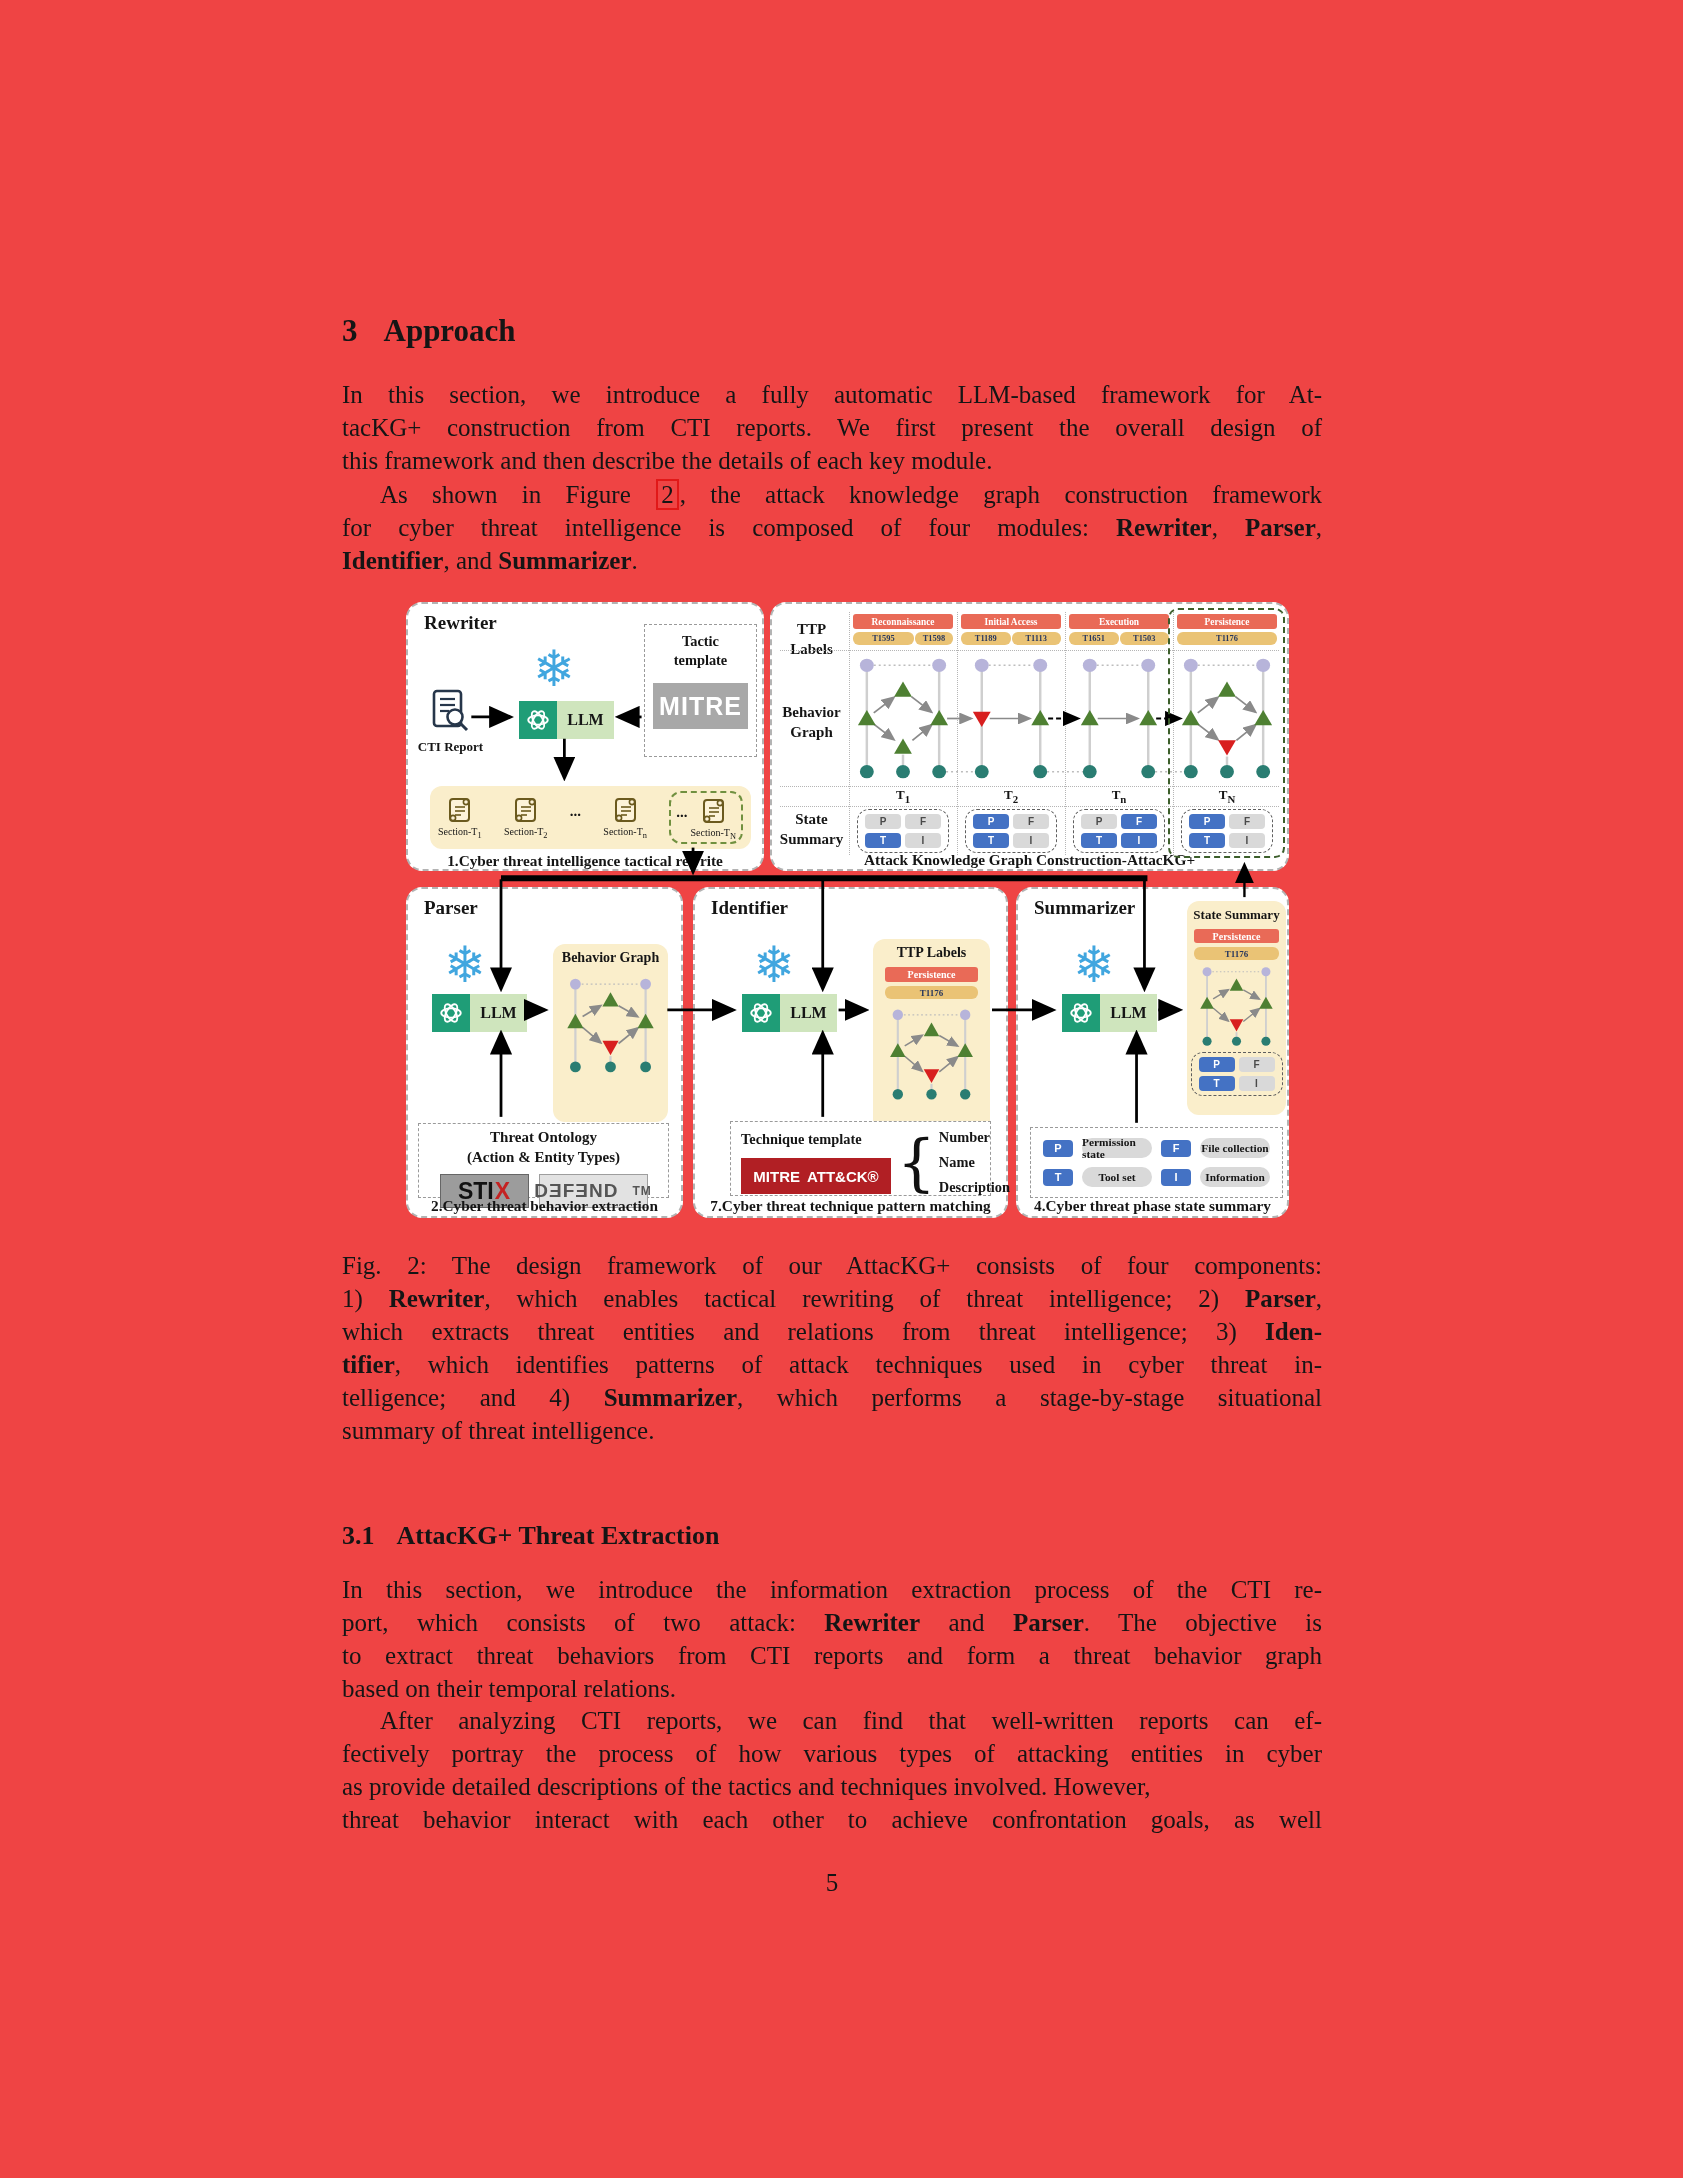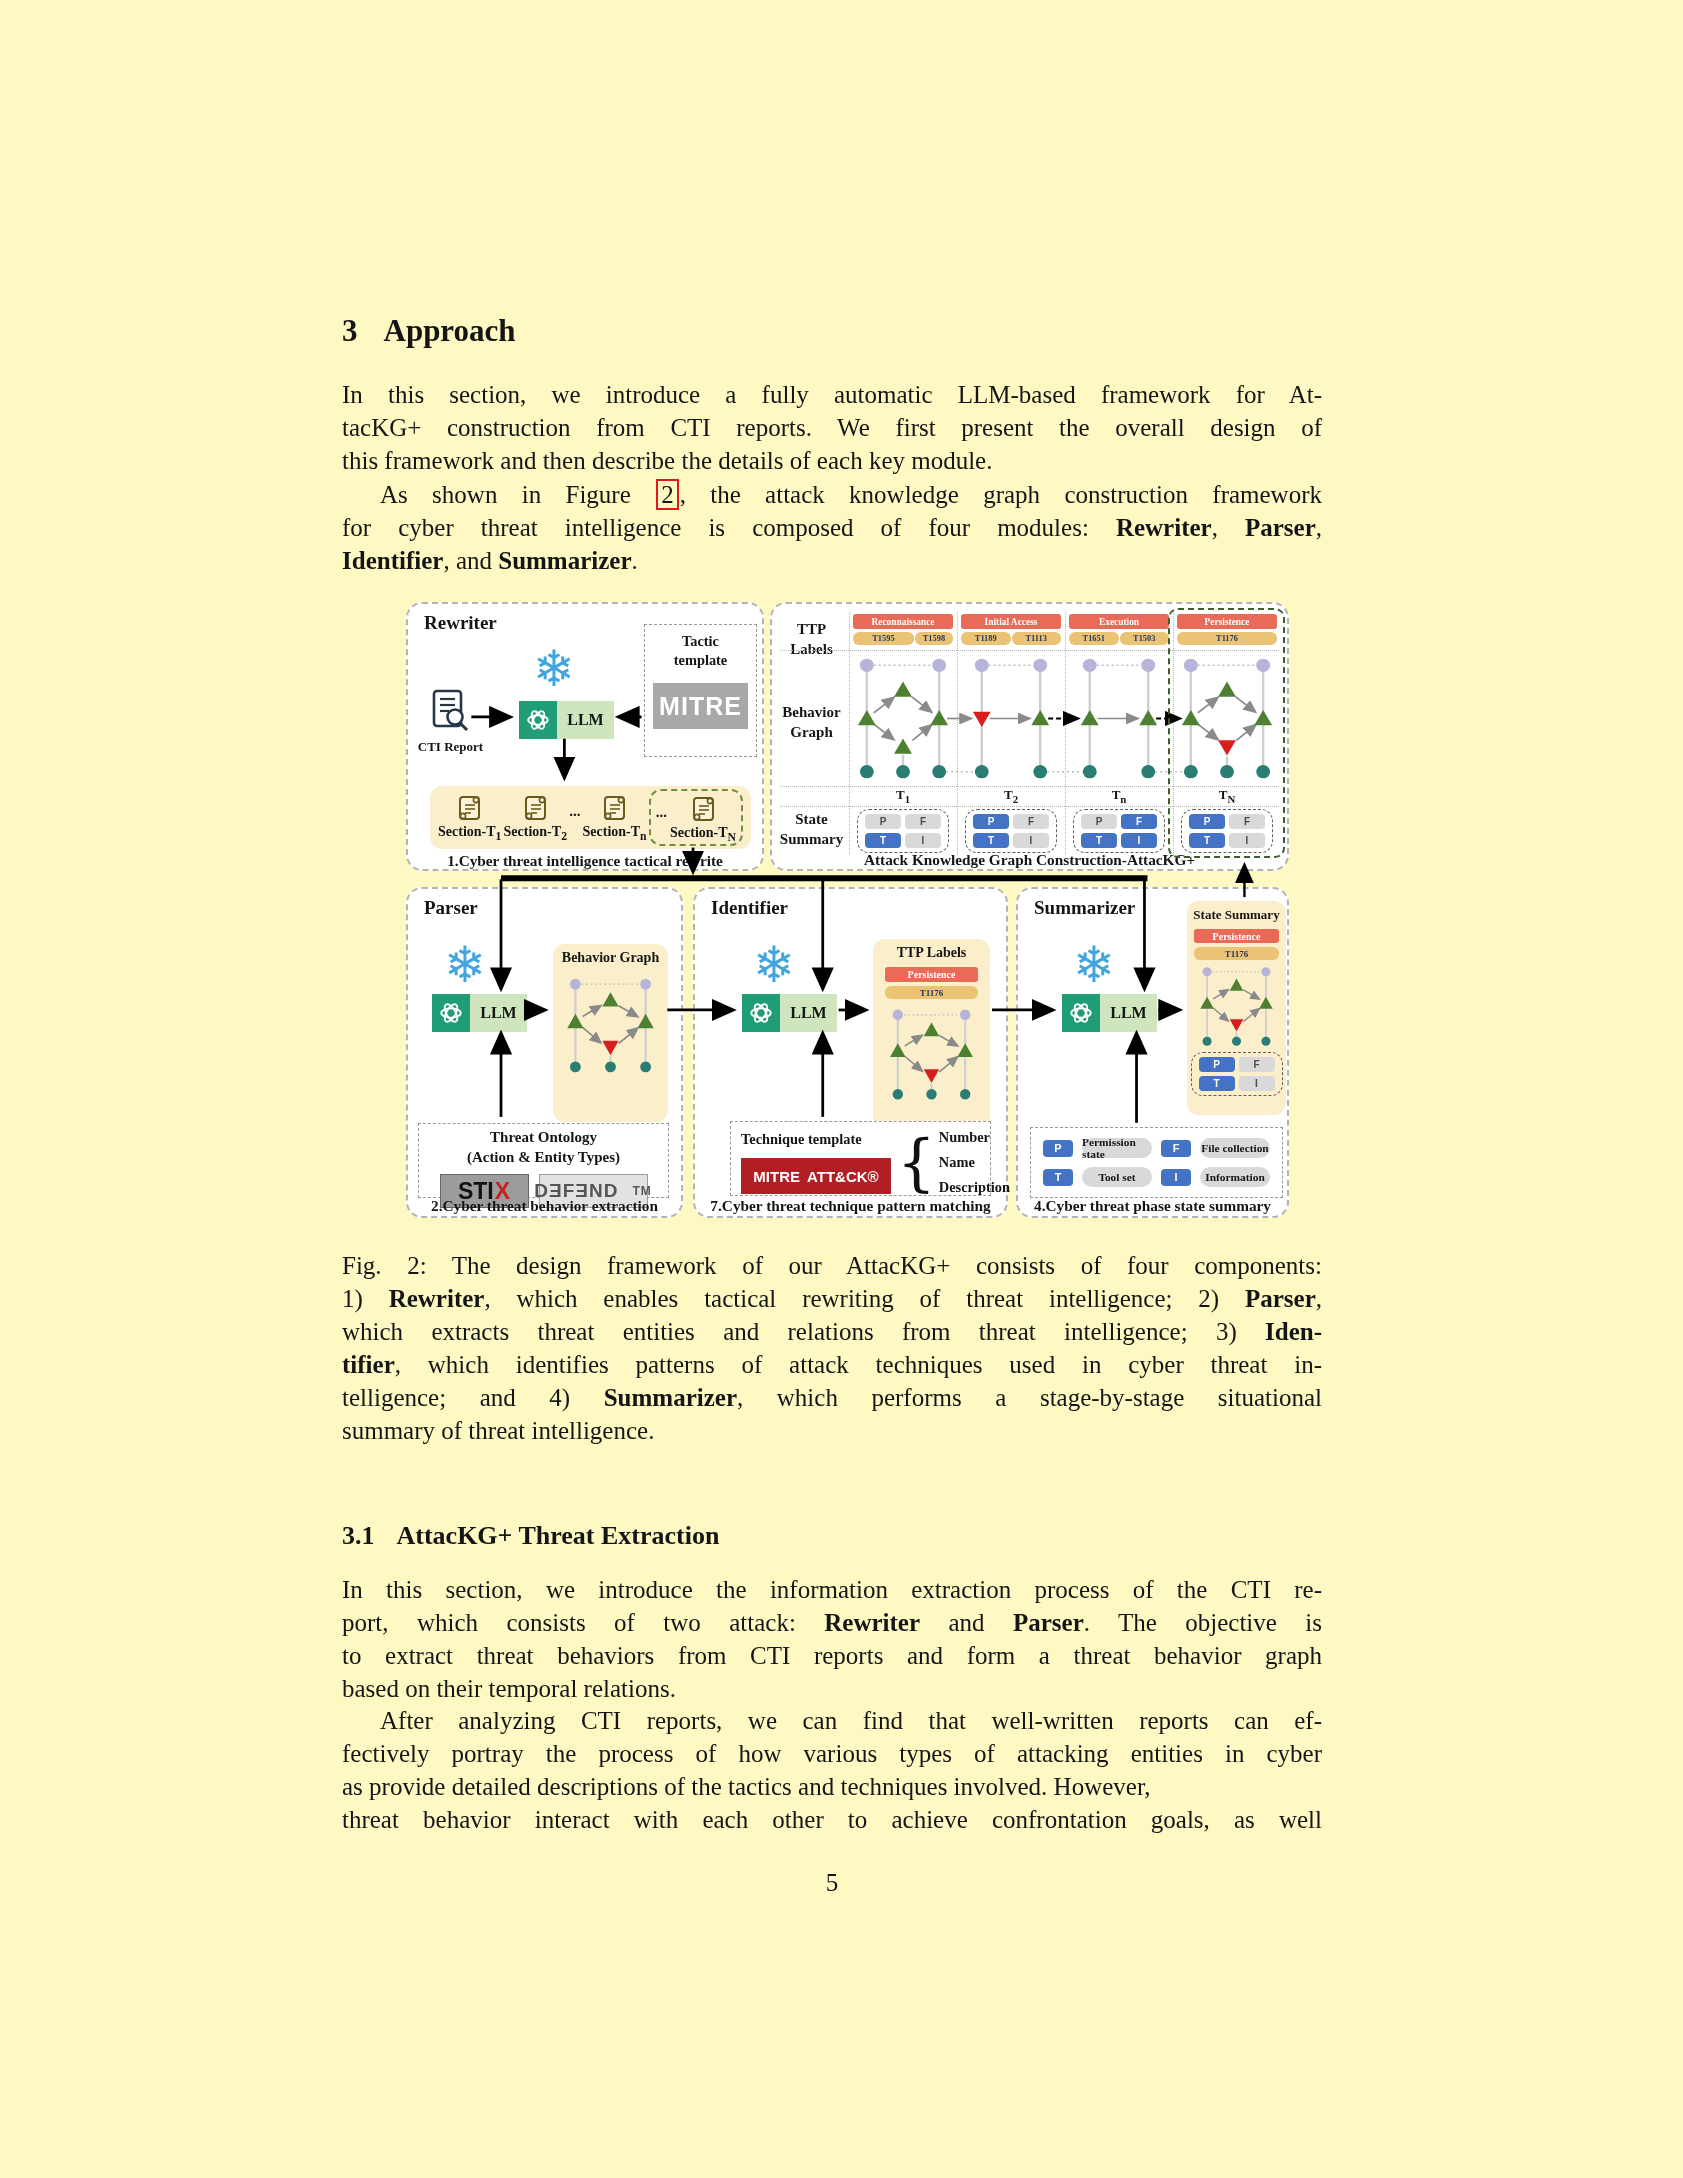--- a/index.html
+++ b/index.html
@@ -1,16 +1,16 @@
 <!DOCTYPE html>
 <html><head>
 <meta charset="utf-8">
 <style>
   html,body{margin:0;padding:0;background:#ffffff;}
-  #page{position:relative;width:1683px;height:2178px;background:#fef9c3;overflow:hidden;
+  #page{position:relative;width:1683px;height:2178px;background:#ef4444;overflow:hidden;
         font-family:"Liberation Serif",serif;color:#151515;}
   .textblock{position:absolute;left:342px;width:980px;font-size:25px;line-height:33px;}
   .line{text-align:justify;text-align-last:justify;}
   .line.last{text-align-last:left;}
   .line.indent{padding-left:38px;}
   .b{font-weight:bold;}
   .figref{border:2px solid #e11818;padding:0 3px;margin:0 1px;}
   .h1{position:absolute;left:342px;font-size:31px;font-weight:bold;}
   .h1 .num,.h2 .num{margin-right:26px;}
   .h2{position:absolute;left:342px;font-size:26px;font-weight:bold;}
@@ -31,21 +31,21 @@
             font-weight:bold;font-size:16px;}
   .snow{position:absolute;color:#41a6df;font-size:50px;line-height:1;z-index:3;pointer-events:none;}
   .logo{display:flex;align-items:center;justify-content:center;font-family:"Liberation Sans",sans-serif;font-weight:bold;}
   .mitre{width:95px;height:46px;background:#a8a8a8;color:#fff;font-size:25px;letter-spacing:1px;}
   .stix{width:87px;height:32px;background:#9c9c9c;border:1px solid #666;font-size:23px;color:#111;}
   .stix .x{color:#c42222;margin-left:1px;}
   .defend{width:107px;height:32px;background:#e2e2e2;border:1px solid #9e9e9e;color:#555;font-size:19px;letter-spacing:1px;}
   .defend sup{font-size:12px;margin-left:14px;}
   .attck{width:150px;height:36px;background:#b11f24;color:#fff;font-size:15px;gap:7px;margin-top:10px;}
   .sec{display:flex;flex-direction:column;align-items:center;gap:1px;}
-  .sec .slab{font-size:14px;font-weight:bold;white-space:nowrap;}
+  .sec .slab{font-size:10px;font-weight:normal;white-space:nowrap;}
   .dots{font-size:15px;font-weight:bold;margin-top:-12px;}
   .hl{border:2px dashed #70903f;border-radius:12px;padding:3px 5px 1px 5px;display:flex;align-items:center;gap:3px;}
   
   .rowlab{position:absolute;left:4px;width:71px;text-align:center;font-weight:bold;font-size:15px;line-height:1.3;}
   .colsep{position:absolute;top:8px;bottom:14px;border-left:1.5px dotted #b5b5b5;}
   .hline{position:absolute;left:8px;right:8px;border-top:1.5px dotted #b5b5b5;}
   .hdrgrid,.timegrid,.stategrid{position:absolute;left:77px;right:6px;display:grid;grid-template-columns:1fr 1fr 1fr 1fr;}
   .hdrcol{padding:0 4px;}
   .tbar{height:15px;border-radius:3px;background:#e96a57;color:#fff;font-weight:bold;font-size:9.4px;
         display:flex;align-items:center;justify-content:center;}

